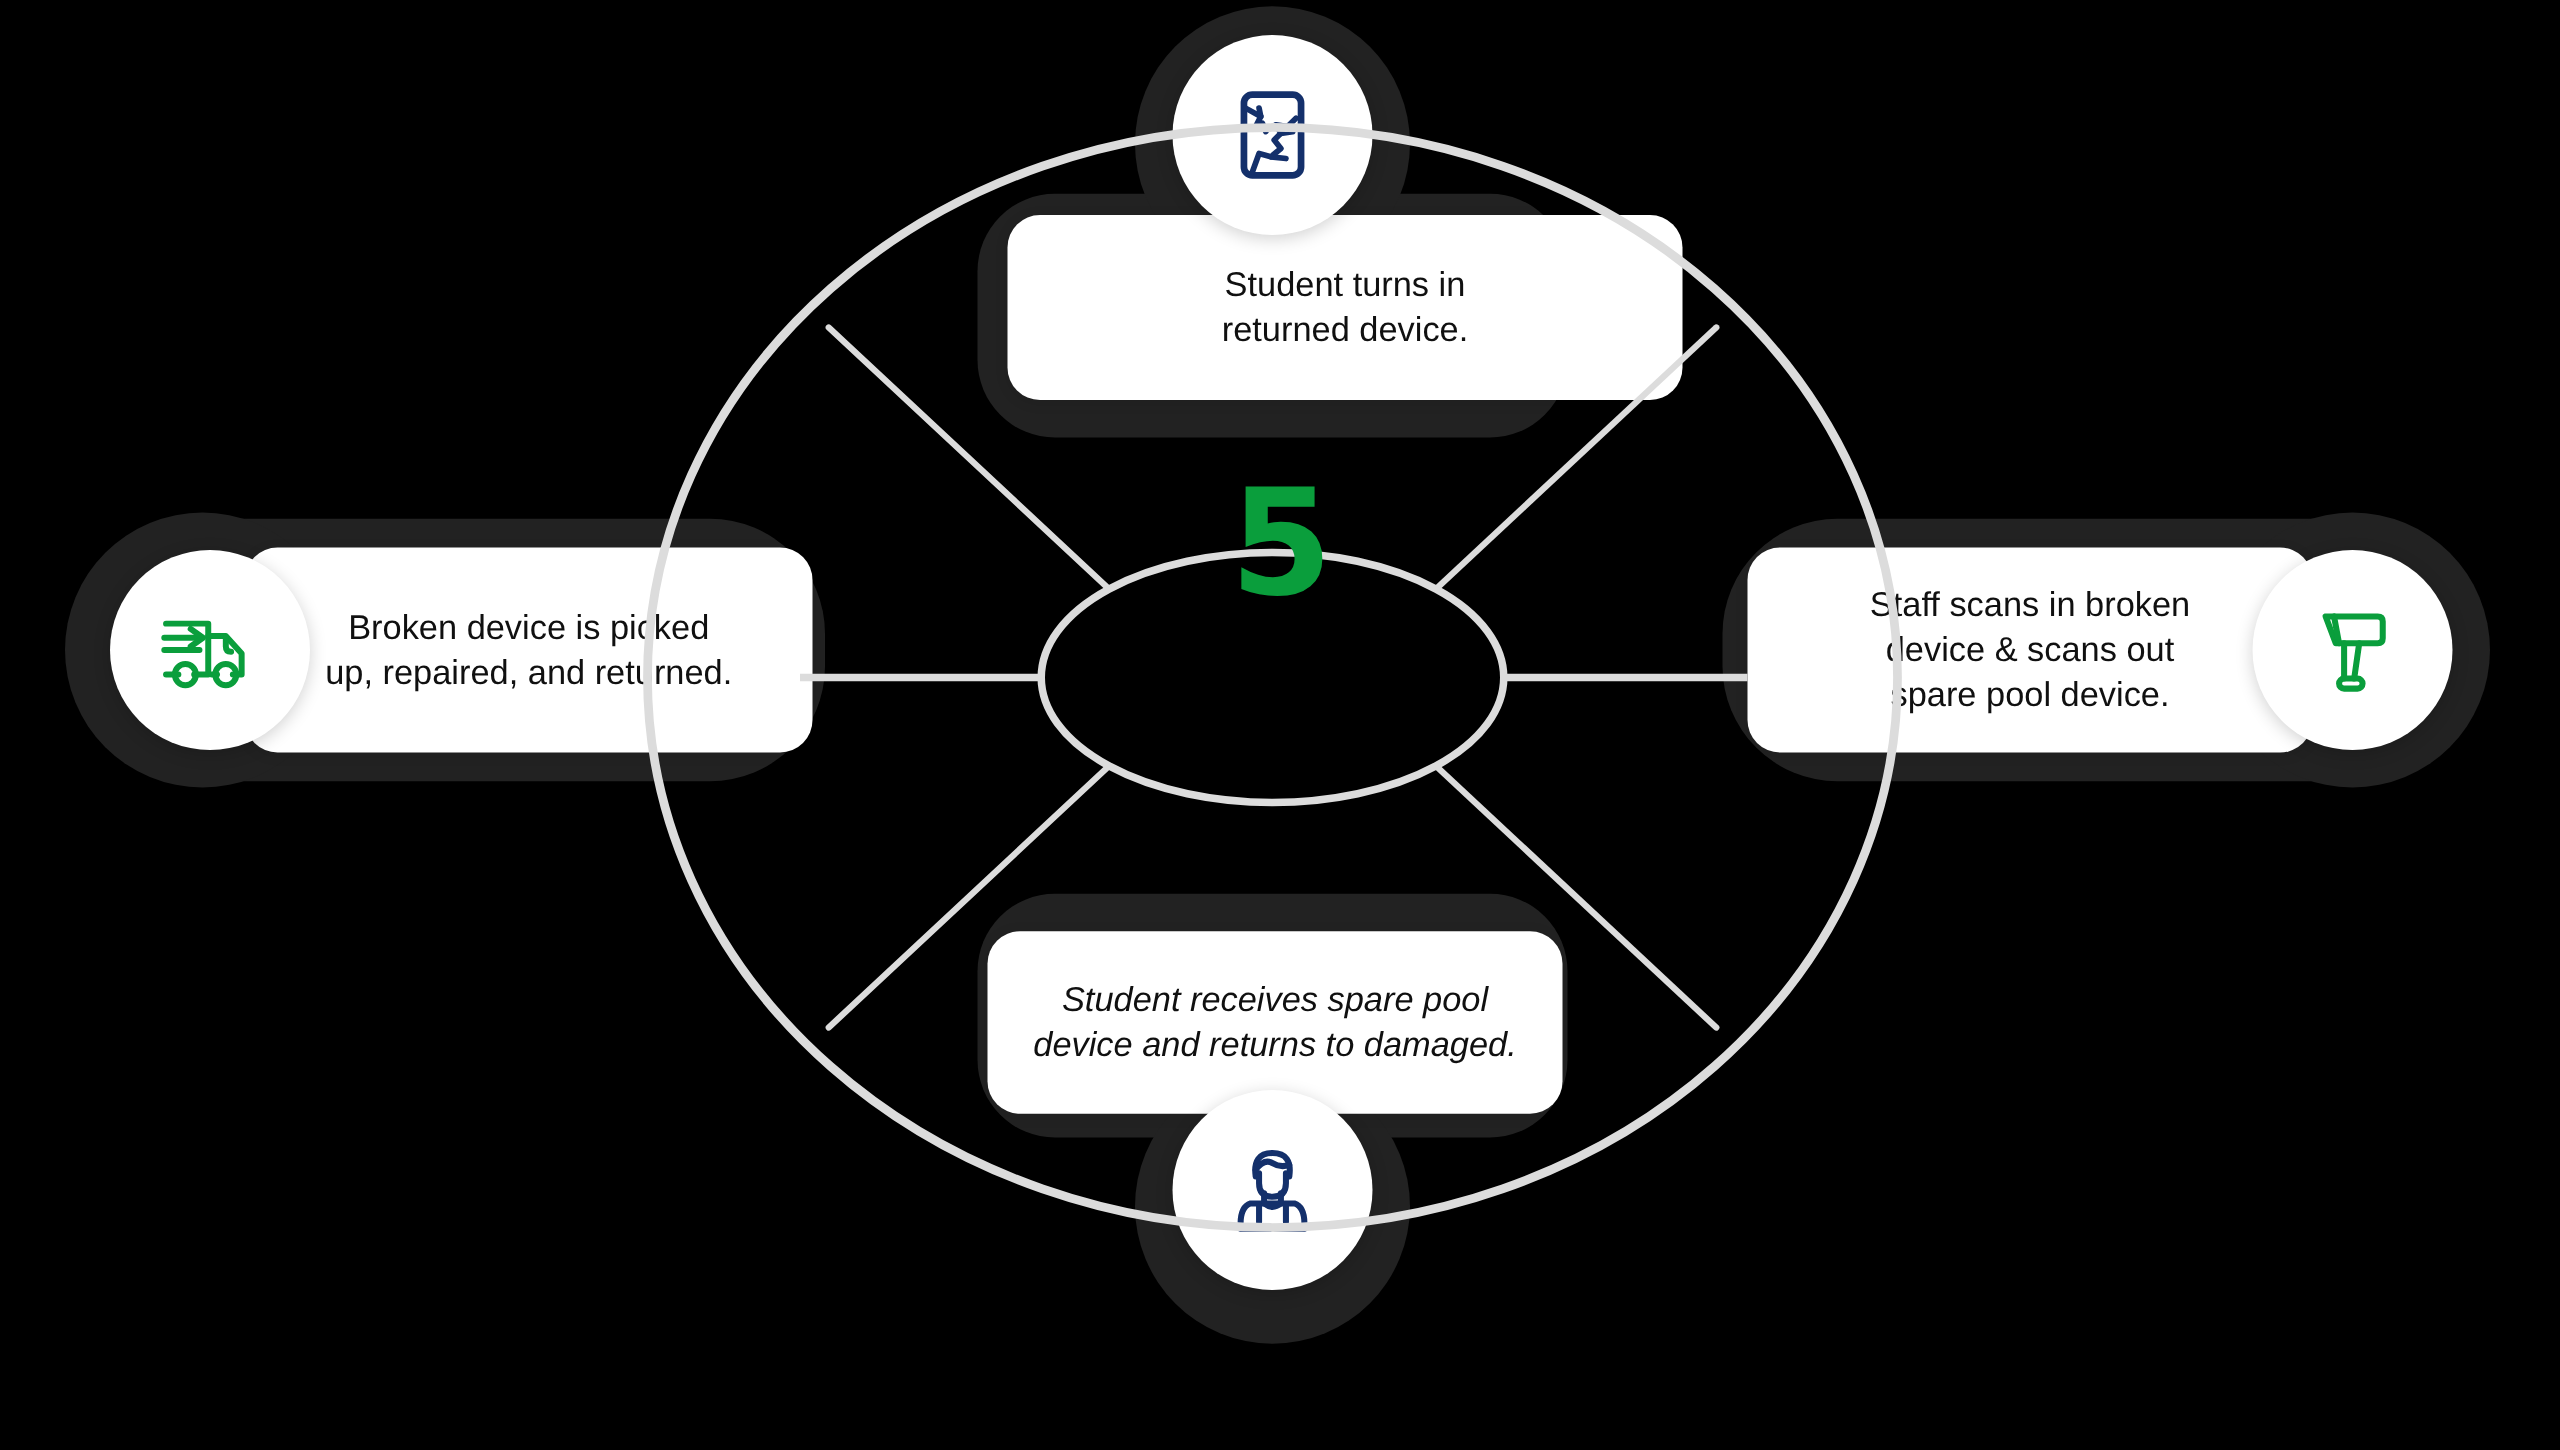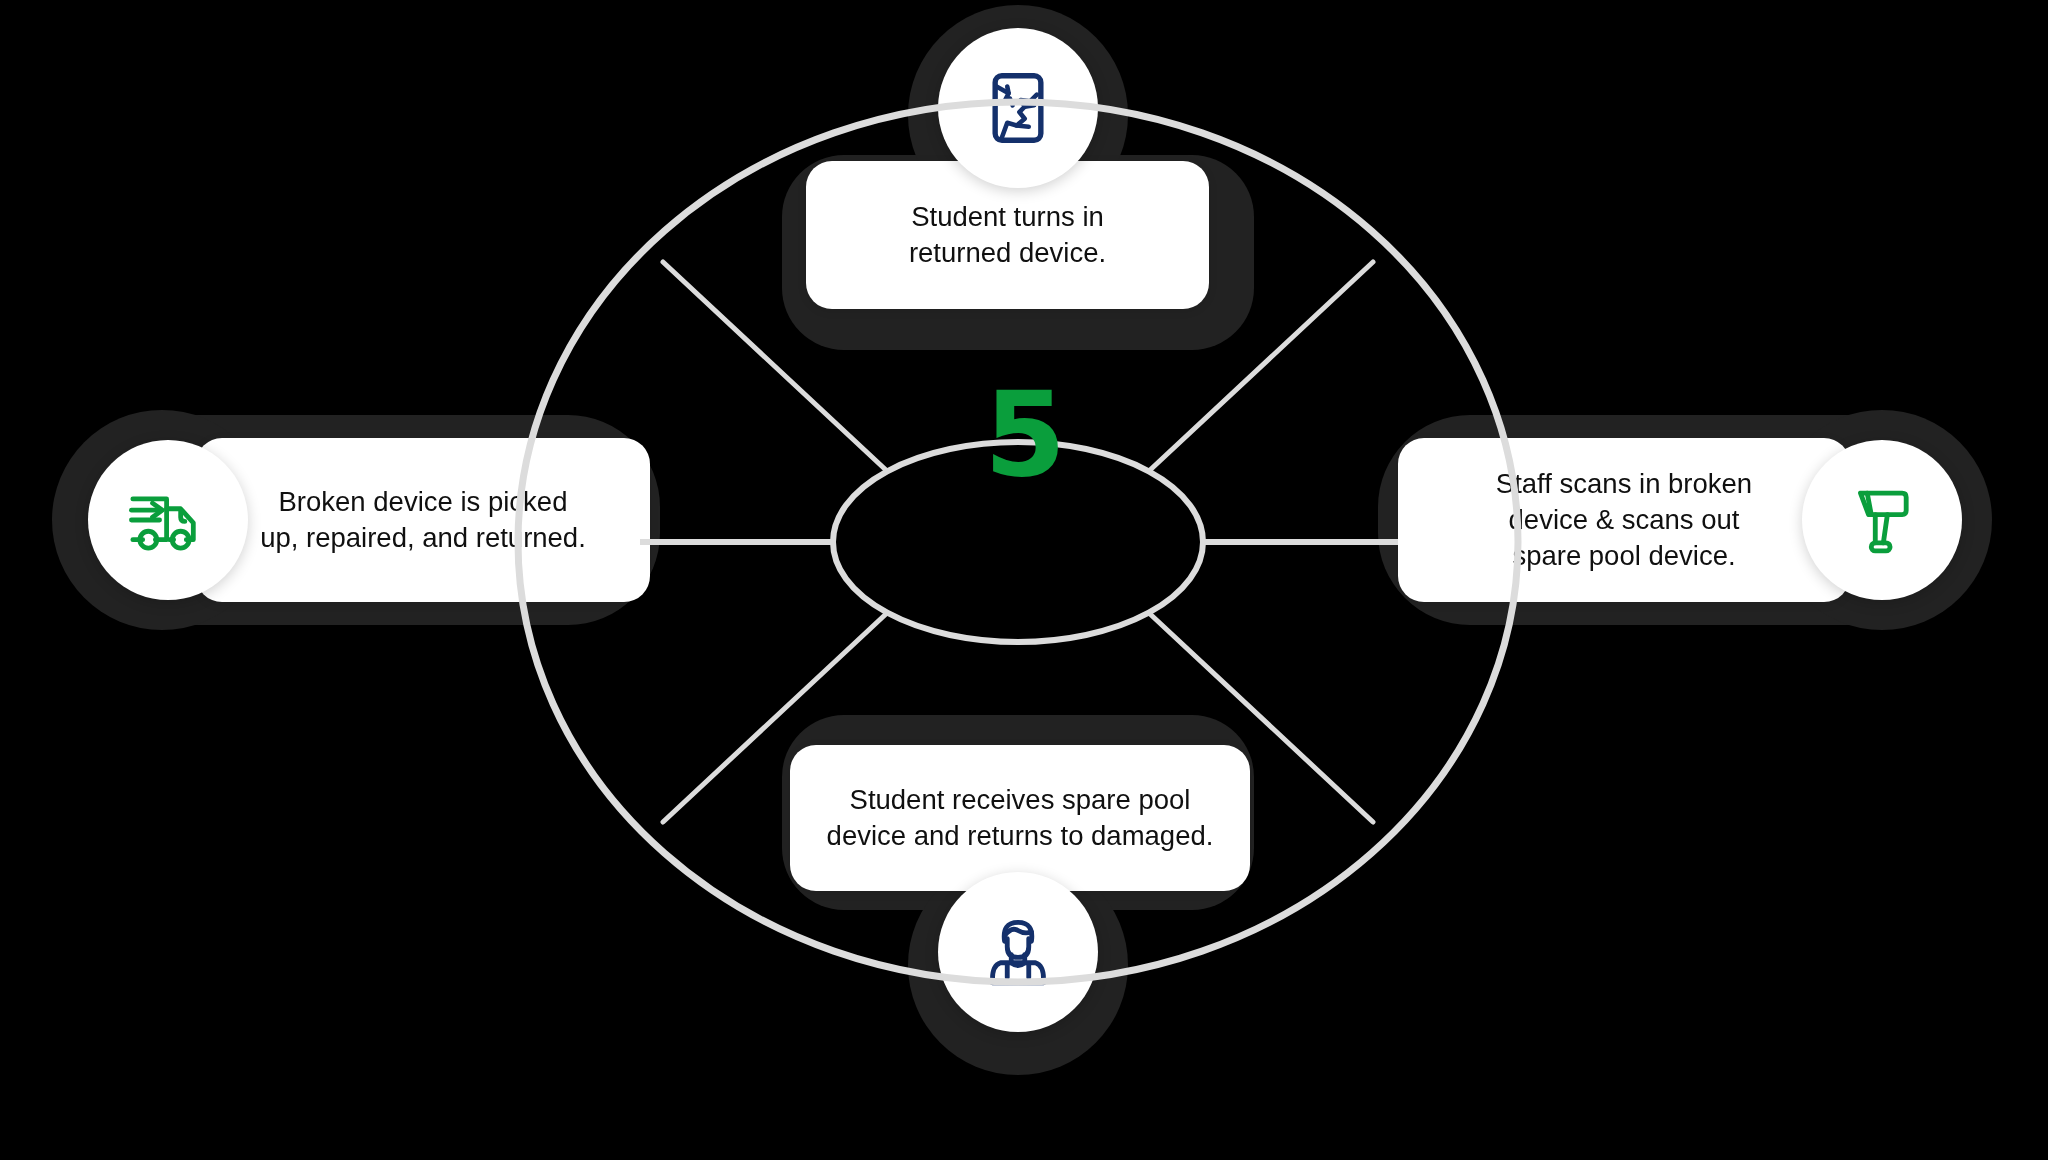--- a/index.html
+++ b/index.html
@@ -84,36 +84,36 @@
 
     <g stroke="#dcdcdc" stroke-width="6" fill="none">
       <line x1="833" y1="542" x2="640" y2="542"></line>
       <line x1="1203" y1="542" x2="1398" y2="542"></line>
     </g>
   </svg>
 
   <div class="center-number" style="top:375px;">5</div>
 
   <div class="layer-cards">
-    <div class="card" style="left:806px;top:161px;width:403px;height:148px;">
+    <div class="card" style="left:806px;top:172px;width:540px;height:148px;">
       <div>
         <span>Student turns in</span>
         <span>returned device.</span>
       </div>
     </div>
 
     <div class="card" style="left:1398px;top:438px;width:452px;height:164px;">
       <div>
         <span>Staff scans in broken</span>
         <span>device &amp; scans out</span>
         <span>spare pool device.</span>
       </div>
     </div>
 
-    <div class="card" style="left:790px;top:745px;width:460px;height:146px;">
+    <div class="card" style="left:790px;top:745px;width:460px;height:146px;font-style:italic;">
       <div>
         <span>Student receives spare pool</span>
         <span>device and returns to damaged.</span>
       </div>
     </div>
 
     <div class="card" style="left:196px;top:438px;width:454px;height:164px;align-items:center;">
       <div>
         <span>Broken device is picked</span>
         <span>up, repaired, and returned.</span>

